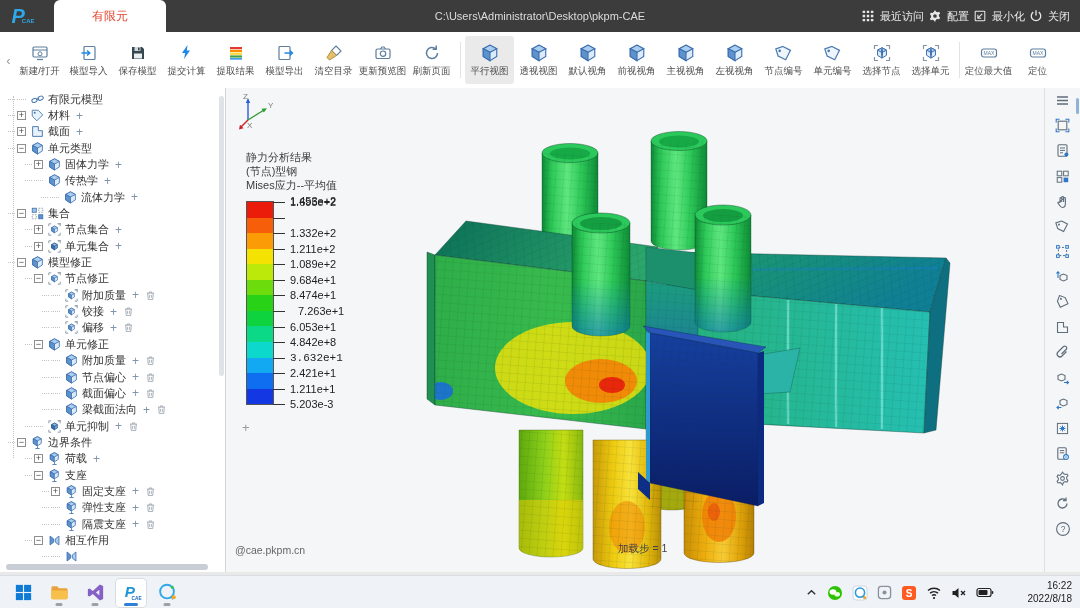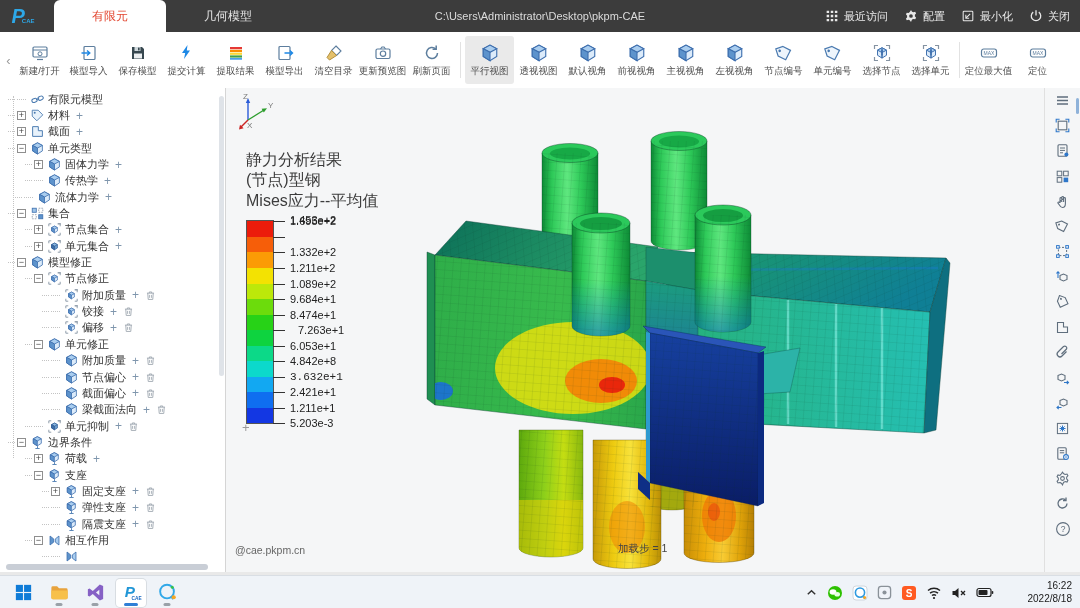--- a/index.html
+++ b/index.html
@@ -7,21 +7,21 @@
        font-family:"Liberation Sans","DejaVu Sans",sans-serif;-webkit-font-smoothing:antialiased;}
   
   .titlebar{position:absolute;left:0;top:0;width:1080px;height:32px;background:#3c3c3c;display:flex;align-items:center;}
   .logo{width:46px;height:32px;display:flex;align-items:center;justify-content:center;}
   .logo .pmark{font:italic bold 20px "Liberation Sans",sans-serif;color:#2da8e8;line-height:1;}
   .logo .pcae{font:bold 6px "Liberation Sans",sans-serif;color:#2da8e8;margin:10px 0 0 -3px;}
   .tabs{display:flex;height:32px;margin-left:8px;}
   .tab{height:32px;line-height:32px;padding:0 38px;font-size:12px;color:#e3e3e3;cursor:default;}
   .tab.active{background:#fff;color:#e2452f;border-radius:6px 6px 0 0;}
   .tb-path{position:absolute;left:0;right:0;text-align:center;font-size:11px;color:#dcdcdc;pointer-events:none;}
-  .tb-actions{position:absolute;right:10px;top:0;height:32px;display:flex;align-items:center;gap:16px;}
+  .tb-actions{position:absolute;right:10px;top:0;height:32px;display:flex;align-items:center;gap:4px;}
   .tb-act{display:flex;align-items:center;gap:5px;font-size:11px;color:#ececec;}
   .tb-act svg{display:block;}
   
   .toolbar{position:absolute;left:0;top:32px;width:1080px;height:56px;background:#fff;border-bottom:1px solid #dcdcdc;
            display:flex;align-items:center;overflow:hidden;}
   .nav-back{width:13px;text-align:center;color:#9a9a9a;font-size:13px;margin-left:2px;}
   .tbtn{width:49px;flex:0 0 49px;display:flex;flex-direction:column;align-items:center;justify-content:center;height:48px;border-radius:3px;}
   .tbtn .ticon{height:20px;display:flex;align-items:flex-end;justify-content:center;}
   .tbtn .tlabel{font-size:9.5px;color:#4d4d4d;margin-top:3px;white-space:nowrap;}
   .tbtn.active{background:#eaeaea;}
@@ -40,21 +40,21 @@
   .ticn{width:14px;height:14px;flex:0 0 14px;margin-right:4px;display:flex;align-items:center;justify-content:center;}
   .ticn svg{display:block;}
   .addbtn{color:#7f96ad;font-size:12px;margin-left:6px;line-height:1;}
   .delbtn{margin-left:6px;display:flex;align-items:center;}
   .vscroll{position:absolute;right:1px;top:8px;width:5px;height:280px;background:#dfe3e8;border-radius:3px;}
   .hscroll{position:absolute;left:6px;bottom:2px;height:6px;width:202px;background:#c9ced6;border-radius:3px;}
   
   .viewport{position:absolute;left:226px;top:0;width:854px;height:484px;background:#f5f6f7;overflow:hidden;}
   .axis{position:absolute;left:8px;top:2px;}
   .legend{position:absolute;left:20px;top:62px;}
-  .legend .ltitle{font-size:16px;color:#3c3c3c;line-height:1.28;}
+  .legend .ltitle{font-size:11px;color:#3c3c3c;line-height:1.28;}
   .scale{position:relative;margin-top:9px;width:200px;}
   .bands{position:absolute;left:0;top:0;width:26px;border:1px solid #555;}
   .band{width:26px;}
   .tick{position:absolute;left:27px;height:1px;background:#333;width:12px;}
   .ticklab{position:absolute;left:44px;margin-top:-6px;font-size:11px;color:#222;white-space:nowrap;}
   .origin-plus{position:absolute;left:16px;top:332px;color:#9a9a9a;font-size:13px;}
   .vp-foot-left{position:absolute;left:9px;bottom:16px;font-size:10.5px;color:#666;}
   .vp-foot-center{position:absolute;left:392px;bottom:16px;font-size:10.5px;color:#444;}
   #model{position:absolute;left:182px;top:22px;}
   
@@ -80,21 +80,20 @@
 
 <div id="app">
 
   <header class="titlebar">
     <div class="logo">
       <span class="pmark">P</span>
       <span class="pcae">CAE</span>
     </div>
     <nav class="tabs" id="tabs">
         <div class="tab active">有限元</div>
-        <div class="tab">几何模型</div>
       </nav>
     <div class="tb-path">C:\Users\Administrator\Desktop\pkpm-CAE</div>
     <div class="tb-actions" id="tb-actions">
         <div class="tb-act">
           <span>
             <svg width="14" height="14" viewBox="0 0 17 17">
               <path d="M2 2h3v3H2zM7 2h3v3H7zM12 2h3v3h-3zM2 7h3v3H2zM7 7h3v3H7zM12 7h3v3h-3zM2 12h3v3H2zM7 12h3v3H7zM12 12h3v3h-3z" fill="#e8e8e8"></path>
             </svg>
           </span>
           <span>最近访问</span>
@@ -420,21 +419,21 @@
             <span class="ticn">
               <svg width="13" height="13" viewBox="0 0 16 16">
                 <path d="M8 1 14 4.2V11L8 14.8 2 11V4.2Z" fill="#dcebfa" stroke="#3e6fae"></path>
                 <path d="M2 4.2 8 7.4 14 4.2 8 1Z" fill="#a9cdef" stroke="#3e6fae"></path>
                 <path d="M8 7.4V14.8L2 11V4.2Z" fill="#5d93cc" stroke="#3e6fae"></path>
               </svg>
             </span>
             <span>传热学</span>
             <span class="addbtn">+</span>
           </div>
-          <div class="trow" style="padding-left: 15px; align-items: center;">
+          <div class="trow" style="padding-left: 41px; align-items: center;">
             <span class="stub"></span>
             <span class="exp-ph"></span>
             <span class="ticn">
               <svg width="13" height="13" viewBox="0 0 16 16">
                 <path d="M8 1 14 4.2V11L8 14.8 2 11V4.2Z" fill="#dcebfa" stroke="#3e6fae"></path>
                 <path d="M2 4.2 8 7.4 14 4.2 8 1Z" fill="#a9cdef" stroke="#3e6fae"></path>
                 <path d="M8 7.4V14.8L2 11V4.2Z" fill="#5d93cc" stroke="#3e6fae"></path>
               </svg>
             </span>
             <span>流体力学</span>

